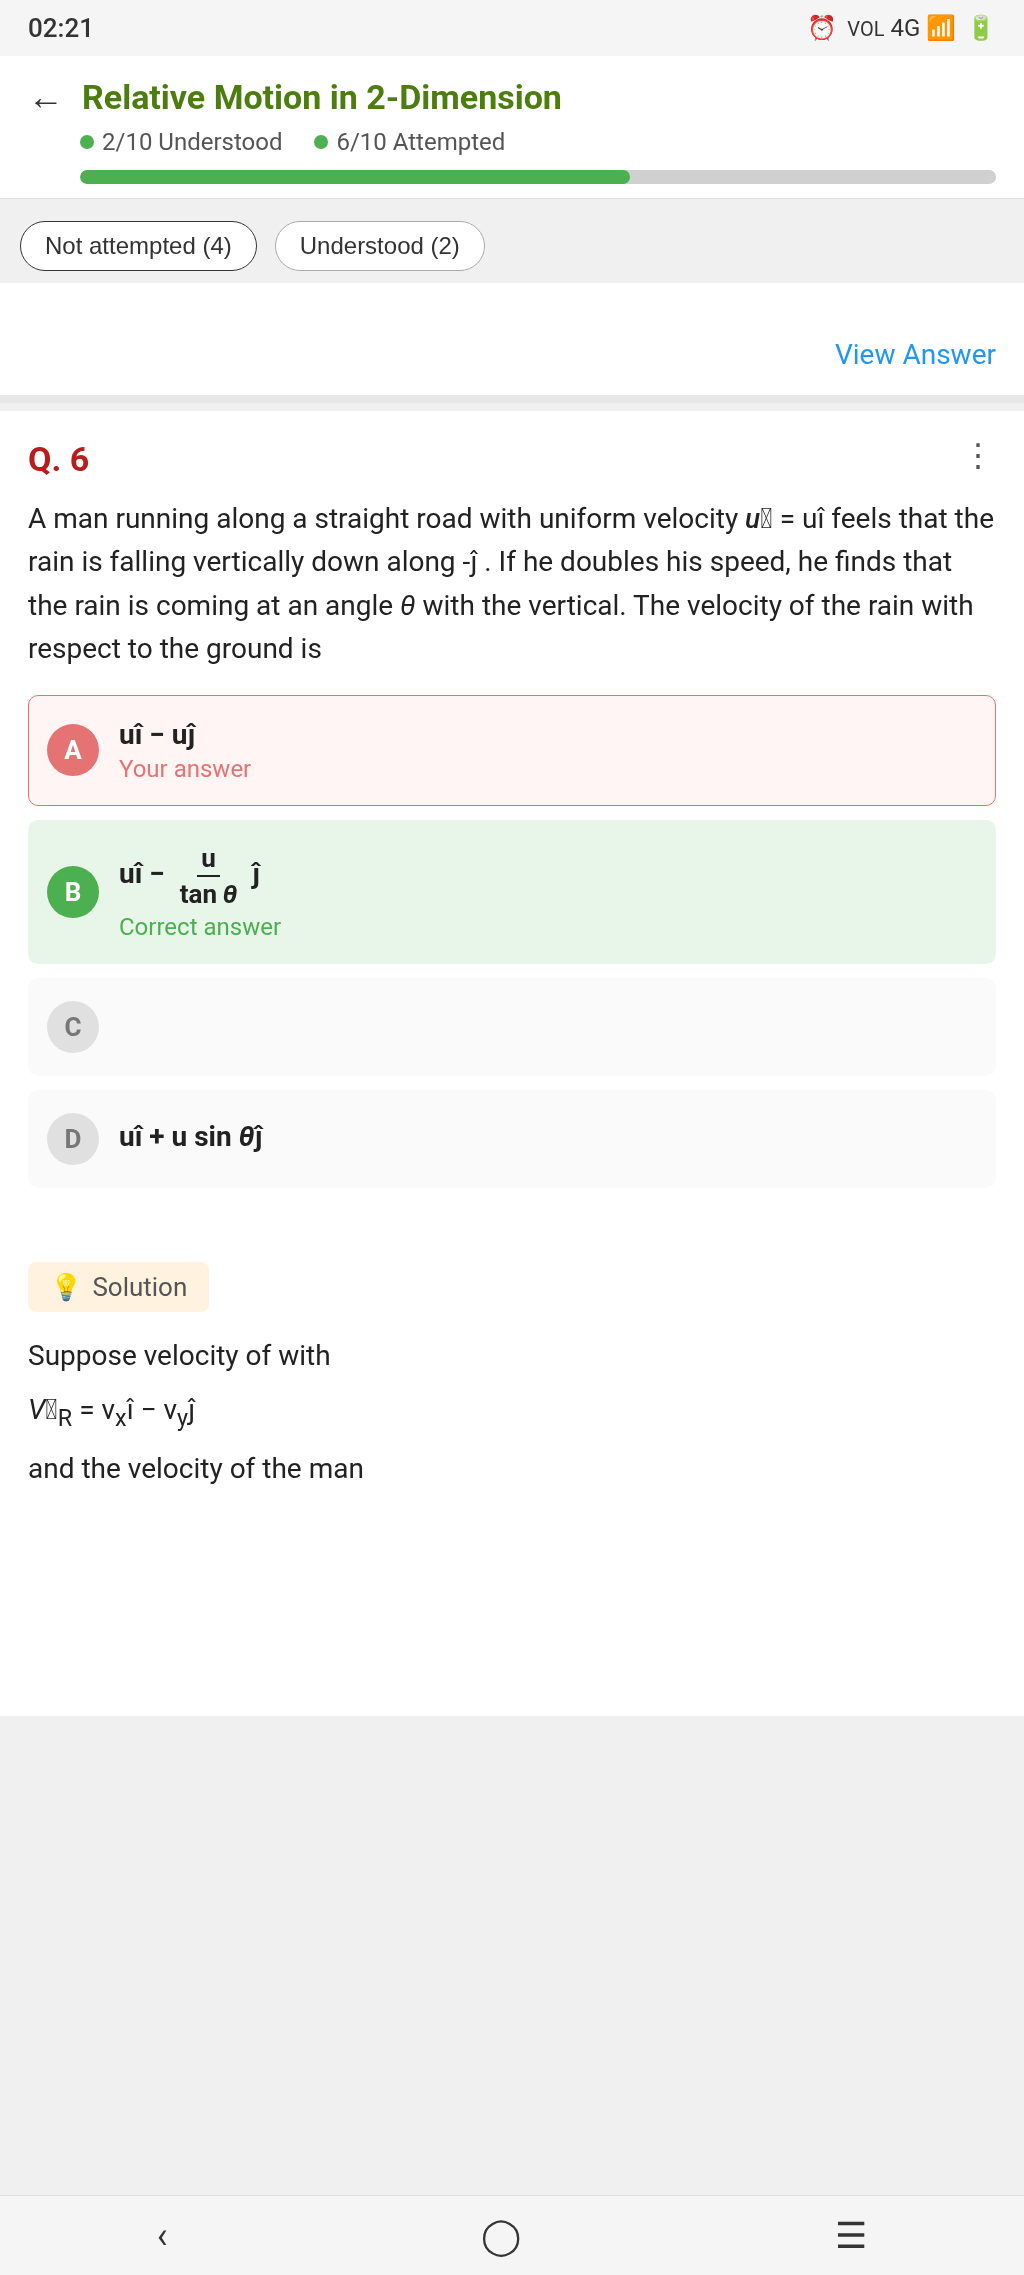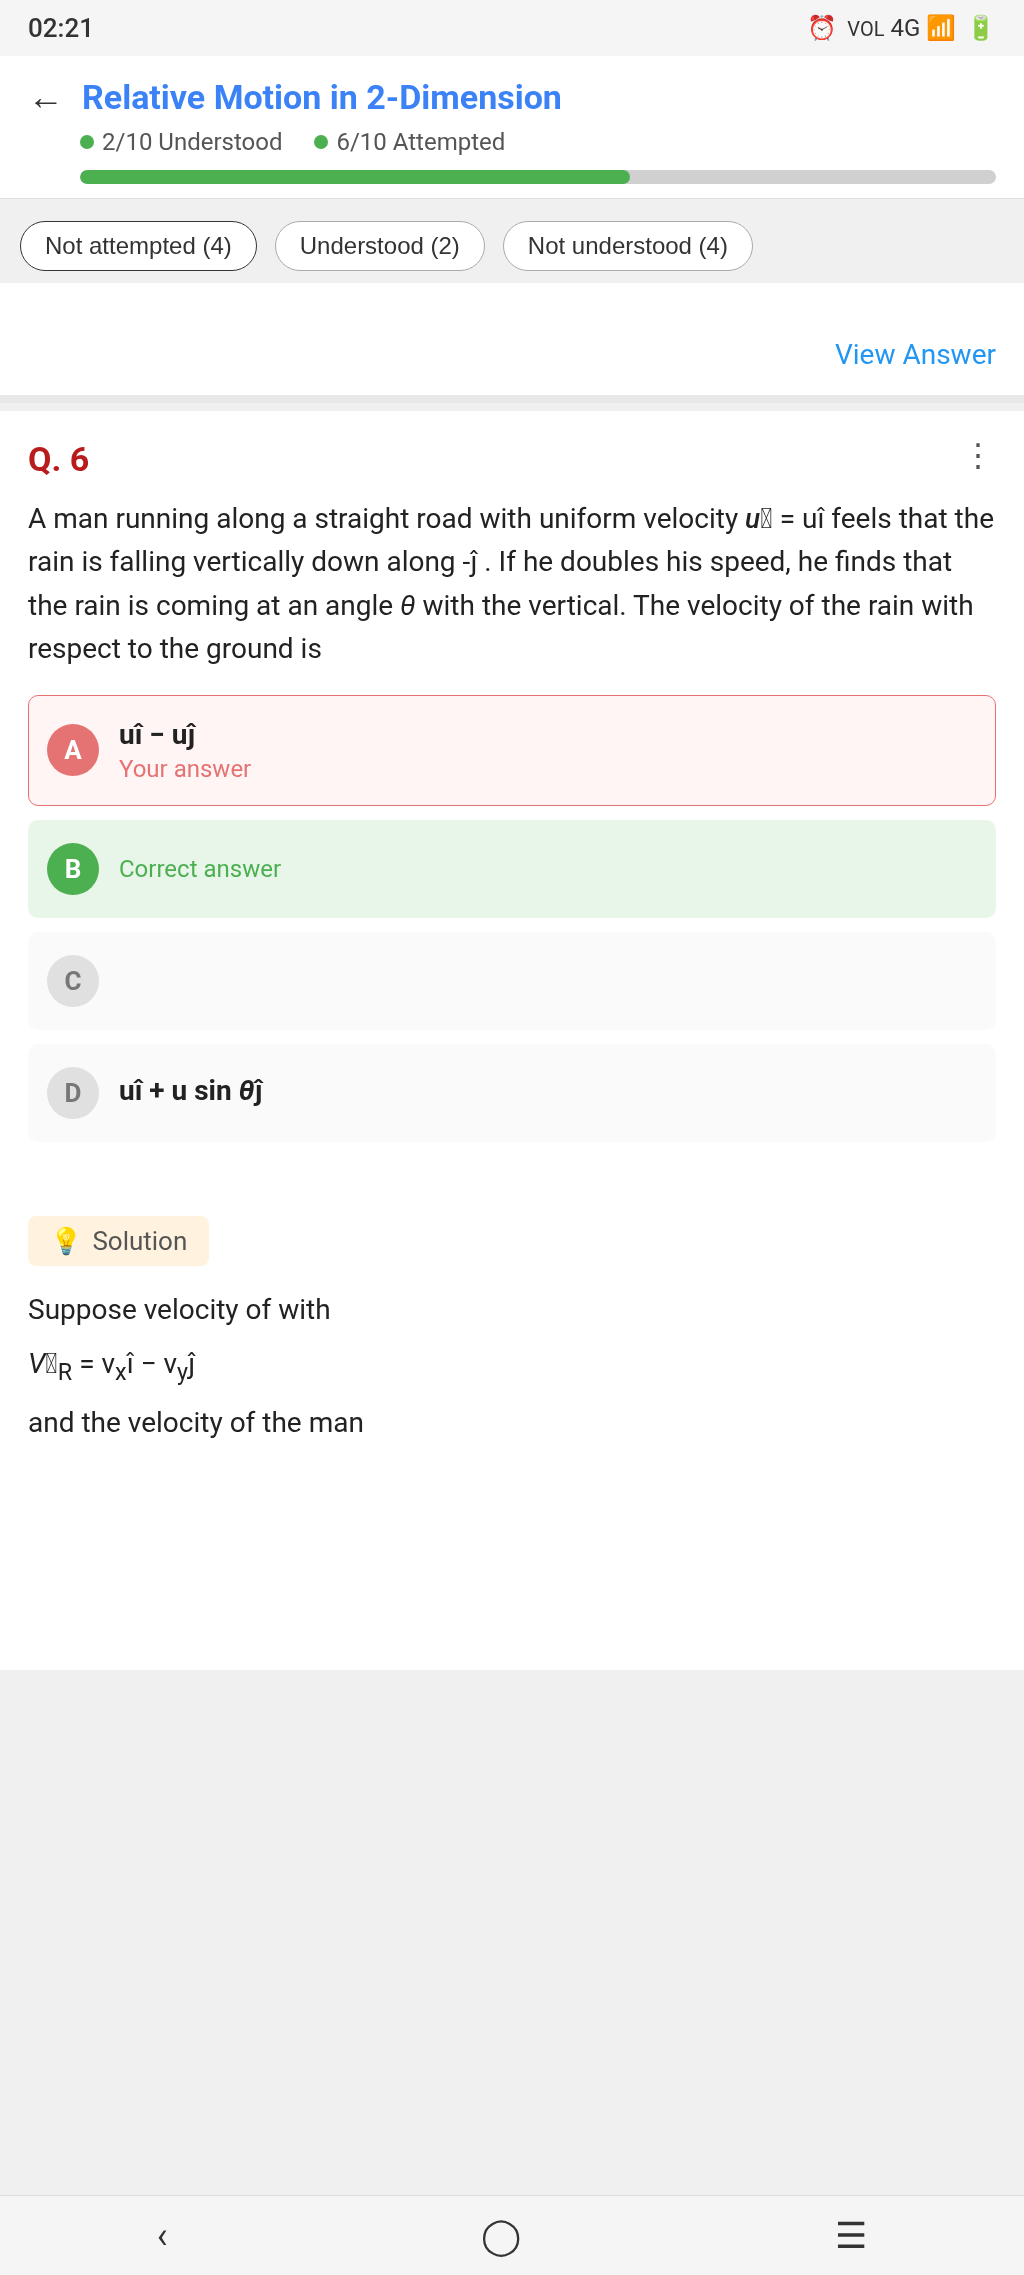--- a/index.html
+++ b/index.html
@@ -49,21 +49,21 @@
     }
     .back-btn {
       font-size: 36px;
       color: #333;
       cursor: pointer;
       font-weight: 300;
     }
     .header-title {
       font-size: 34px;
       font-weight: 700;
-      color: #3b82f6;
+      color: #4d7c0f;
       text-align: center;
     }
     .header-stats {
       display: flex;
       gap: 32px;
       margin-left: 52px;
       margin-bottom: 14px;
     }
     .stat-item {
       display: flex;
@@ -325,23 +325,20 @@
   </div>
 </div>
 
 <div class="filter-tabs">
   <button class="filter-tab active">
     <span>Not attempted (4)</span>
   </button>
   <button class="filter-tab">
     <span>Understood (2)</span>
   </button>
-  <button class="filter-tab">
-    <span>Not understood (4)</span>
-  </button>
 </div>
 
 <div class="view-answer-section">
   <span class="view-answer-link">View Answer</span>
 </div>
 
 <div class="question-card">
   <div class="question-header">
     <span class="question-number">Q. 6</span>
     <span class="more-icon">⋮</span>
@@ -360,20 +357,28 @@
       <div class="option-circle circle-pink">A</div>
       <div class="option-content">
         <div class="option-math">uî − uĵ</div>
         <div class="option-label label-your">Your answer</div>
       </div>
     </div>
 
     <div class="option correct-answer">
       <div class="option-circle circle-green">B</div>
       <div class="option-content">
+        <div class="option-math">
+          uî −
+          <span class="fraction">
+            <span class="numer">u</span>
+            <span class="denom">tan <em>θ</em></span>
+          </span>
+          ĵ
+        </div>
         <div class="option-label label-correct">Correct answer</div>
       </div>
     </div>
 
     <div class="option">
       <div class="option-circle circle-gray">C</div>
     </div>
 
     <div class="option">
       <div class="option-circle circle-gray">D</div>

